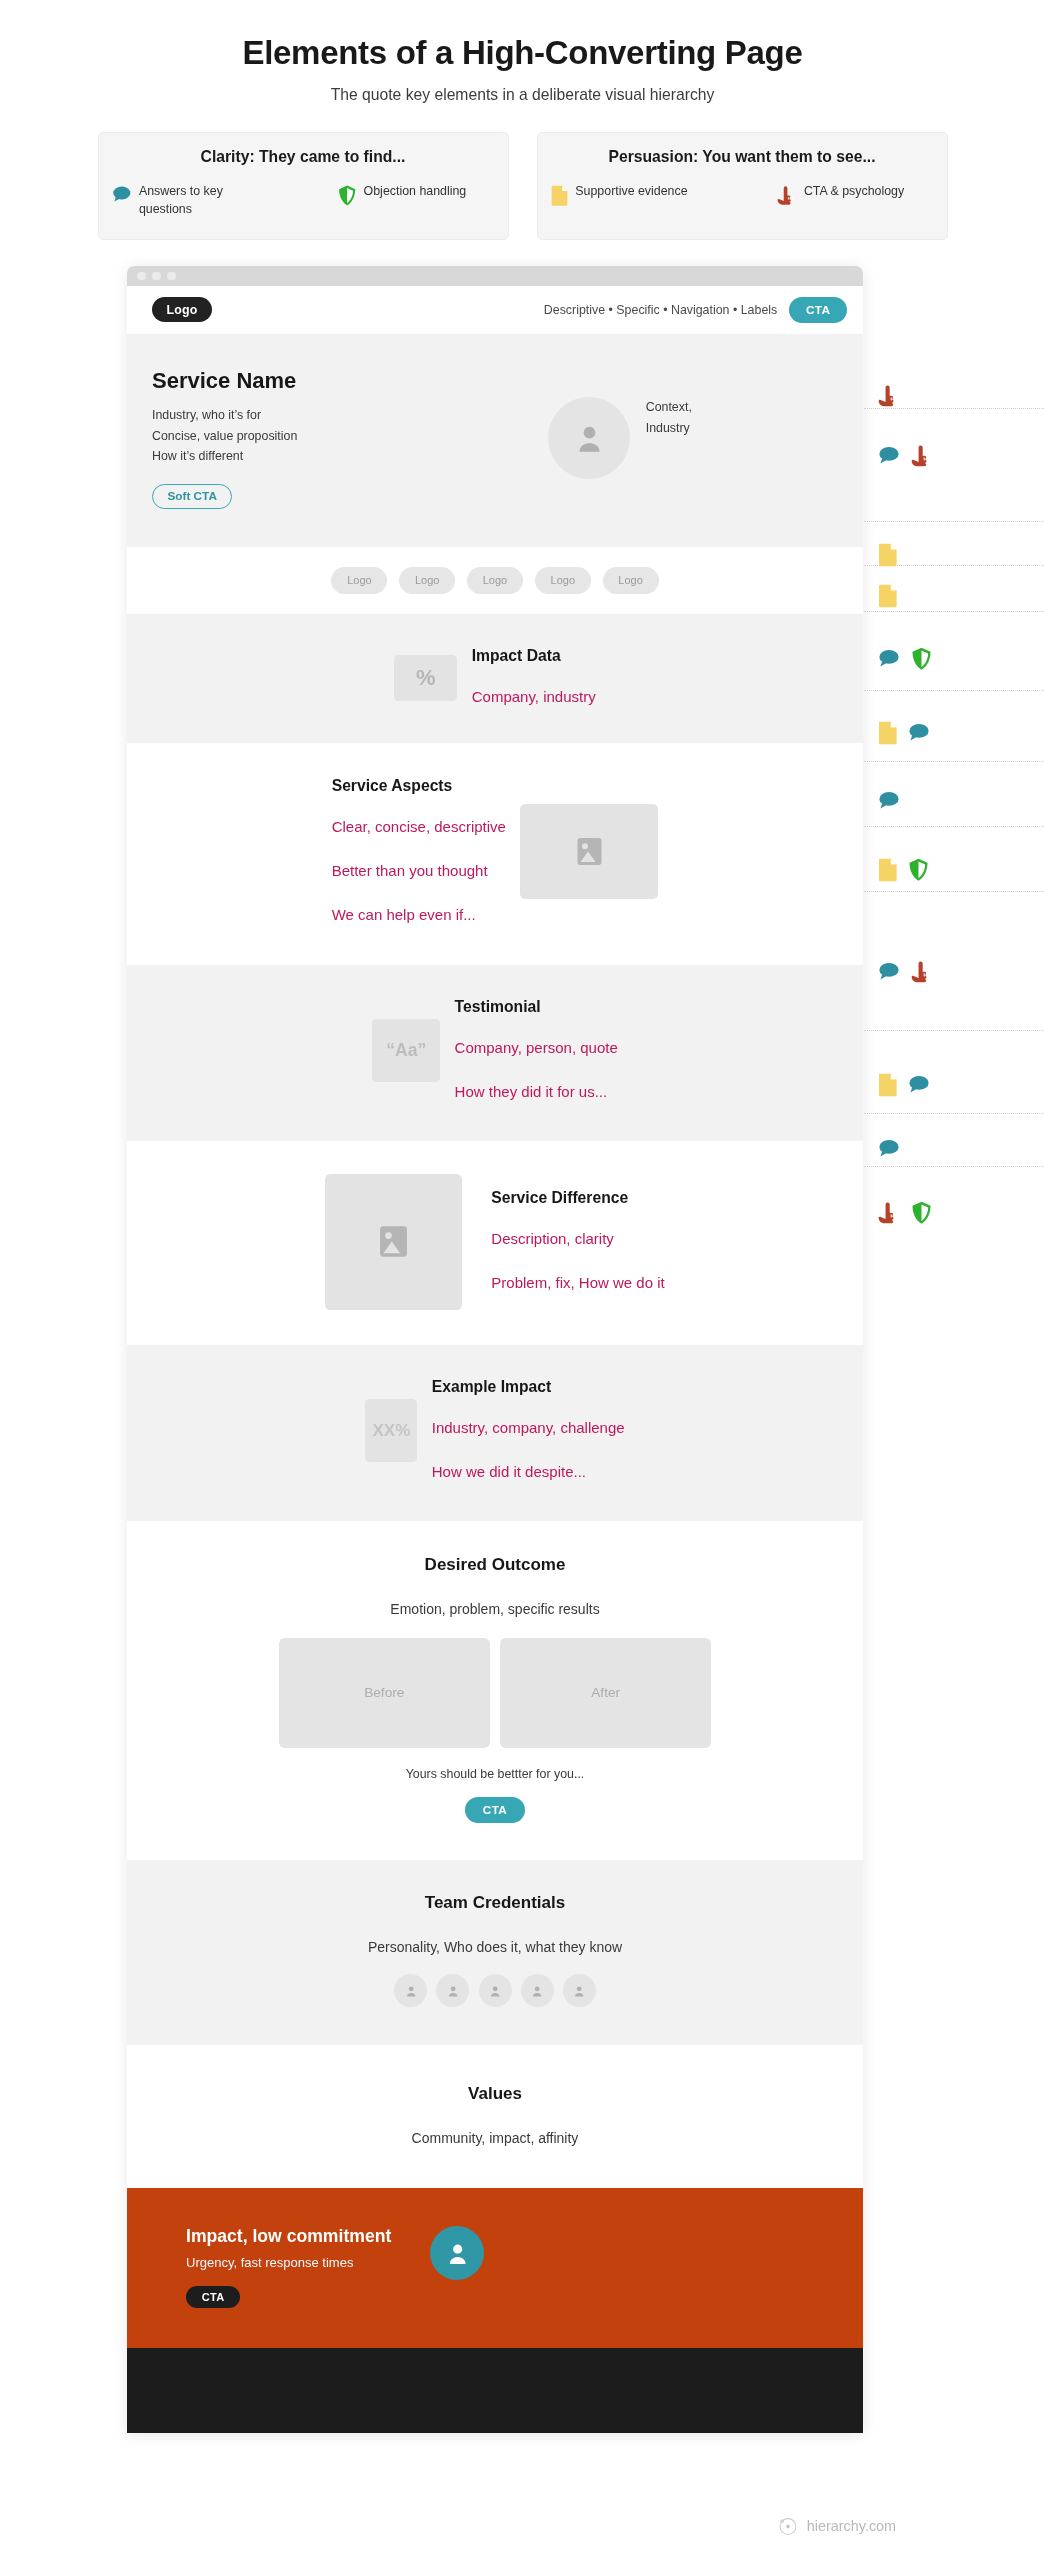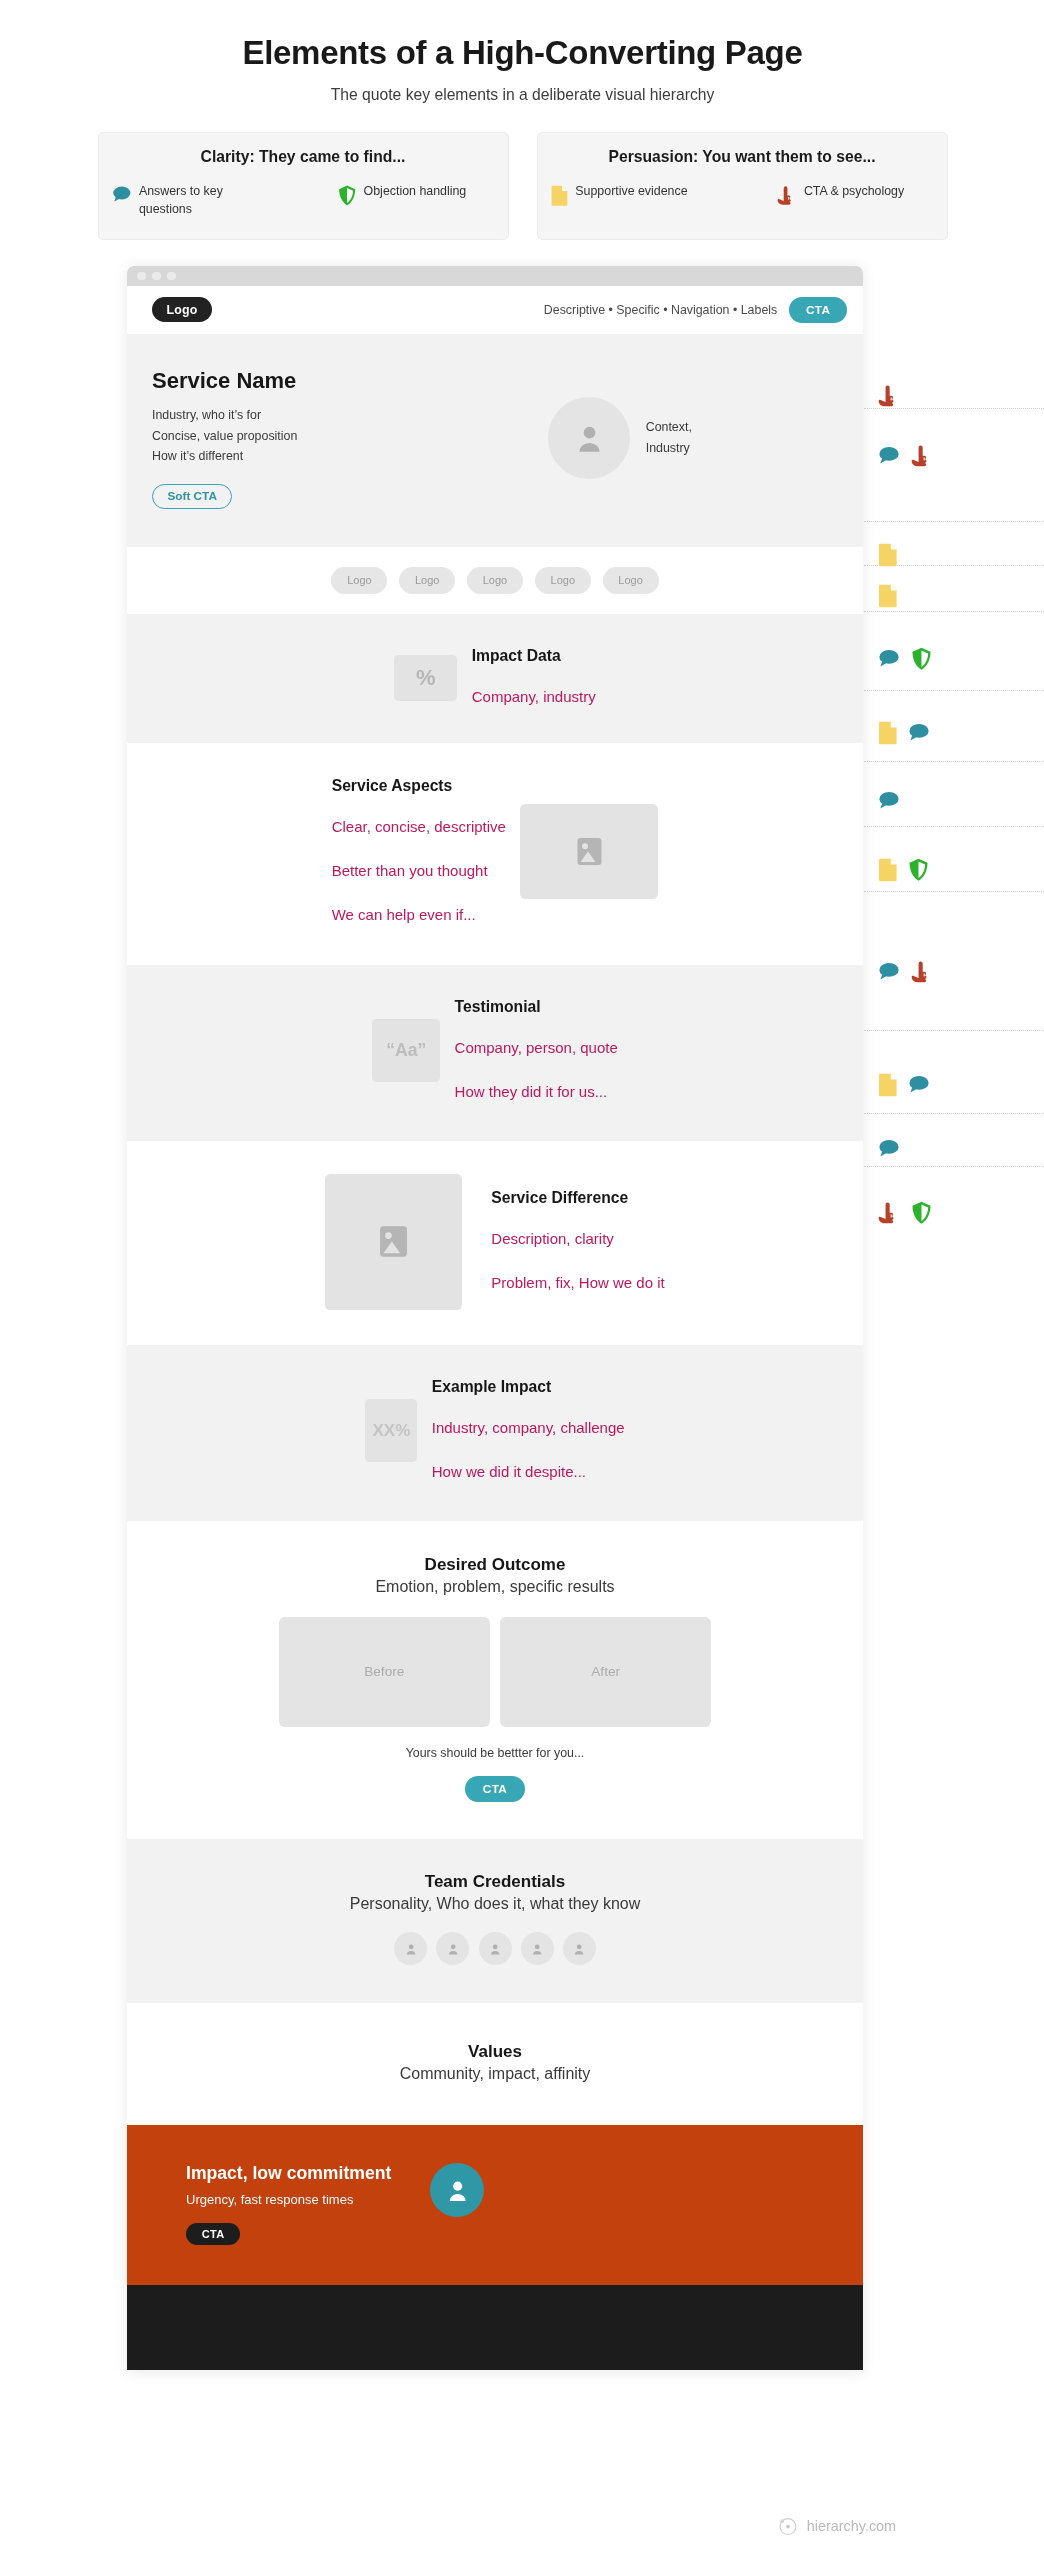--- a/index.html
+++ b/index.html
@@ -139,21 +139,21 @@
   .soft-cta {
     display: inline-block;
     margin-top: 17px;
     border: 1.3px solid #37a6b5;
     color: #2f93a1;
     font-weight: 800;
     font-size: 11.8px;
     border-radius: 14.4px;
     padding: 4.6px 14.4px;
   }
-  .hero-right { display: flex; align-items: center; gap: 15.7px; margin-left: 30px; }
+  .hero-right { display: flex; align-items: flex-start; gap: 15.7px; margin-left: 30px; }
   .avatar-lg {
     width: 82px; height: 82px; border-radius: 50%;
     background: #e4e4e4; display: flex; align-items: center; justify-content: center;
   }
   .ctx { font-size: 12.4px; color: #3a3a3a; line-height: 1.7; }
 
   
   .logobar { display: flex; justify-content: center; gap: 11.8px; padding: 19.6px 0 19.6px; }
   .logo-chip {
     width: 56px; height: 27.4px; border-radius: 13.7px; background: #e6e6e6;
@@ -180,21 +180,21 @@
     width: 137px; height: 136px; border-radius: 5.2px; background: #e3e3e3;
     display: flex; align-items: center; justify-content: center; flex: 0 0 auto;
   }
   .feat-txt { margin-left: 14.4px; }
   .feat-txt.right { margin-left: 0; margin-right: 14.4px; }
   .feat-h { font-size: 15.7px; font-weight: 800; color: #171717; margin-bottom: 5.2px; }
   .feat-p { font-size: 15px; color: #be185d; line-height: 1.6; margin-top: 20px; }
 
   .centered-sec { text-align: center; padding: 30px 25px; }
   .c-h { font-size: 17px; font-weight: 800; color: #171717; }
-  .c-sub { font-size: 16px; color: #3a3a3a; margin-top: 3px; }
+  .c-sub { font-size: 14px; color: #3a3a3a; margin-top: 26px; }
 
   .ba-row { display: flex; justify-content: center; gap: 10.4px; margin-top: 21px; }
   .ba-box {
     width: 211px; height: 110px; border-radius: 5.9px; background: #e4e4e4;
     display: flex; align-items: center; justify-content: center;
     font-size: 13.7px; color: #adadad;
   }
   .ba-foot { font-size: 12.4px; color: #3a3a3a; margin-top: 19.6px; }
   .cta-btn-mid {
     display: inline-block; margin-top: 15.7px;

